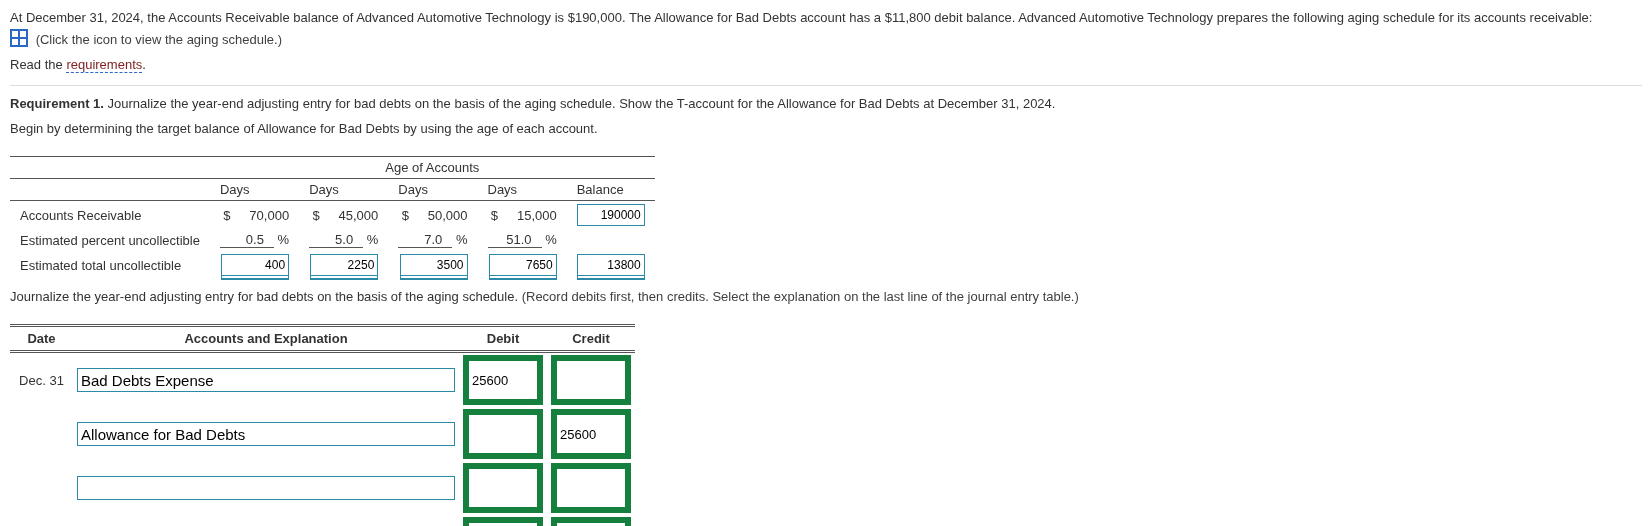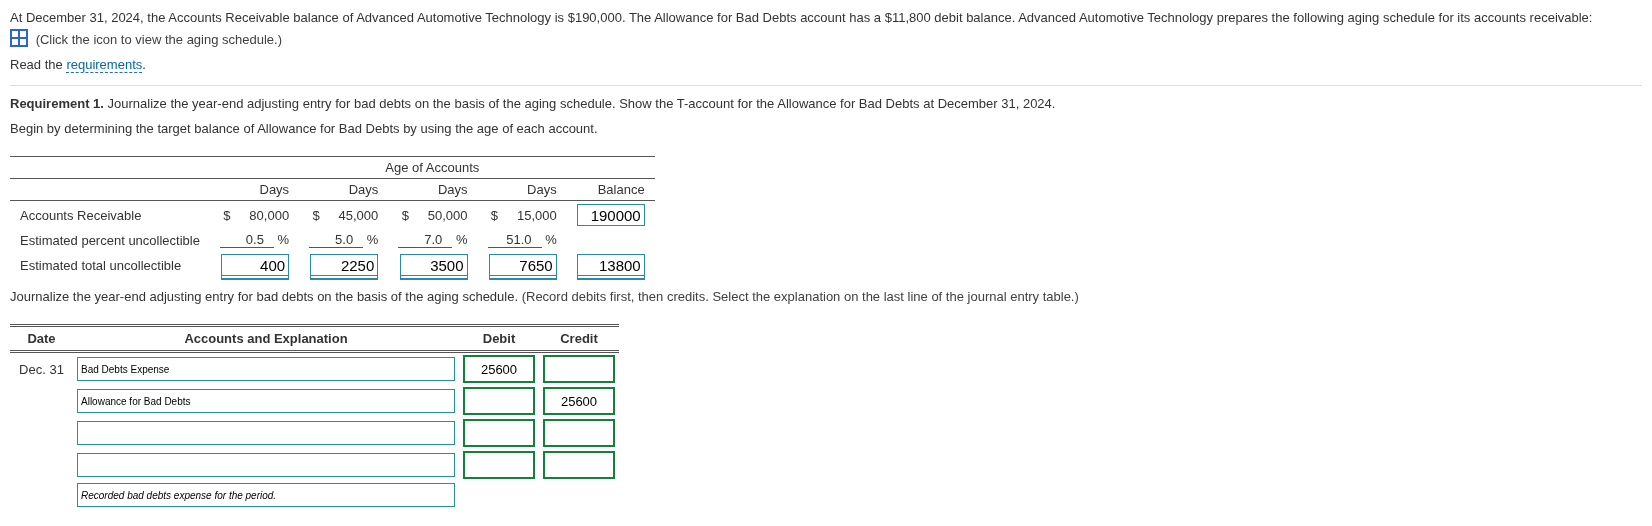--- a/index.html
+++ b/index.html
@@ -3,39 +3,39 @@
 <meta charset="utf-8">
 <style>
   html,body{margin:0;padding:0;font-family:Arial,Helvetica,sans-serif;font-size:13px;color:#333;background:#fff}
   body{padding:8px 10px}
   .intro{margin-bottom:4px;line-height:1.6}
   .green{color:#404040}
   .grid-icon{display:inline-block;width:14px;height:14px;border:2px solid #2a68c8;position:relative;vertical-align:-3px;margin-right:4px}
   .grid-icon::before,.grid-icon::after{content:"";position:absolute;background:#2a68c8}
   .grid-icon::before{left:50%;top:0;bottom:0;width:2px;margin-left:-1px}
   .grid-icon::after{top:50%;left:0;right:0;height:2px;margin-top:-1px}
-  a.req{color:#0369a1;text-decoration:none;border-bottom:1px dashed #2a68c8}
+  a.req{color:#7f1d1d;text-decoration:none;border-bottom:1px dashed #2a68c8}
   hr{border:none;border-top:1px solid #ddd;margin:10px 0}
   .bold{font-weight:bold}
   .sect{margin:10px 0}
   .aging{border-collapse:collapse;margin-top:20px}
   .aging td,.aging th{padding:3px 10px;text-align:right;white-space:nowrap}
   .aging .lbl{text-align:left}
   .hdr-line td{border-top:1px solid #555;border-bottom:1px solid #555;text-align:center}
-  .sub-line td{border-bottom:1px solid #555;text-align:right}
+  .sub-line td{border-bottom:1px solid #555;text-align:left}
   .amt{display:inline-block;min-width:55px;text-align:right}
-  .inp{width:60px;height:18px;border:1px solid #2a8aa8;padding:1px 3px;text-align:right;margin:0;font-family:inherit;font-size:15px}
+  .inp{width:60px;height:18px;border:1px solid #2a8aa8;padding:1px 3px;text-align:right;margin:0;font-family:inherit;font-size:12px}
   .inp.dbl{box-shadow:0 3px 0 -1px #fff,0 4px 0 0 #2a8aa8}
   .pct-underline{display:inline-block;border-bottom:1px solid #555;padding:0 10px;text-align:right;min-width:34px}
   .journal{border-collapse:collapse;margin-top:20px}
   .journal th{border-top:3px double #555;border-bottom:3px double #555;padding:4px 10px;text-align:center;font-weight:bold}
   .journal td{padding:2px 4px}
-  .sel{width:370px;height:20px;border:1px solid #2a8aa8;font-family:inherit;font-size:10px;padding:1px 3px}
+  .sel{width:370px;height:20px;border:1px solid #2a8aa8;font-family:inherit;font-size:15px;padding:1px 3px}
   .sel.ital{font-style:italic}
-  .jin{width:62px;height:18px;border:2px solid #15803d;text-align:center;padding:3px 3px;font-family:inherit;font-size:13px}
+  .jin{width:62px;height:18px;border:6px solid #15803d;text-align:left;padding:10px 3px;font-family:inherit;font-size:13px}
   .date-col{text-align:center;width:55px}
 </style>
 </head>
 <body>
 
 <div class="intro">
   <span>At December 31, 2024, the Accounts Receivable balance of Advanced Automotive Technology is $190,000. The Allowance for Bad Debts account has a $11,800 debit balance. Advanced Automotive Technology prepares the following aging schedule for its accounts receivable:</span><br>
   <span class="grid-icon"></span>
   <span class="green">(Click the icon to view the aging schedule.)</span>
 </div>
@@ -61,21 +61,21 @@
   <tr class="sub-line">
     <td class="lbl"></td>
     <td>Days</td>
     <td>Days</td>
     <td>Days</td>
     <td>Days</td>
     <td>Balance</td>
   </tr>
   <tr>
     <td class="lbl">Accounts Receivable</td>
-    <td><span>$</span> <span class="amt">80,000</span></td>
+    <td><span>$</span> <span class="amt">70,000</span></td>
     <td><span>$</span> <span class="amt">45,000</span></td>
     <td><span>$</span> <span class="amt">50,000</span></td>
     <td><span>$</span> <span class="amt">15,000</span></td>
     <td><input class="inp" value="190000" style=""></td>
   </tr>
   <tr>
     <td class="lbl">Estimated percent uncollectible</td>
     <td><span class="pct-underline">0.5</span> <span>%</span></td>
     <td><span class="pct-underline">5.0</span> <span>%</span></td>
     <td><span class="pct-underline">7.0</span> <span>%</span></td>

